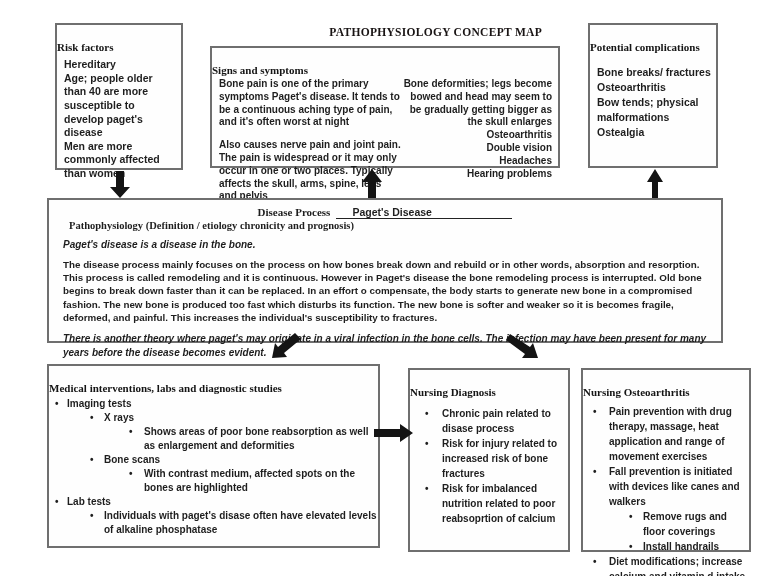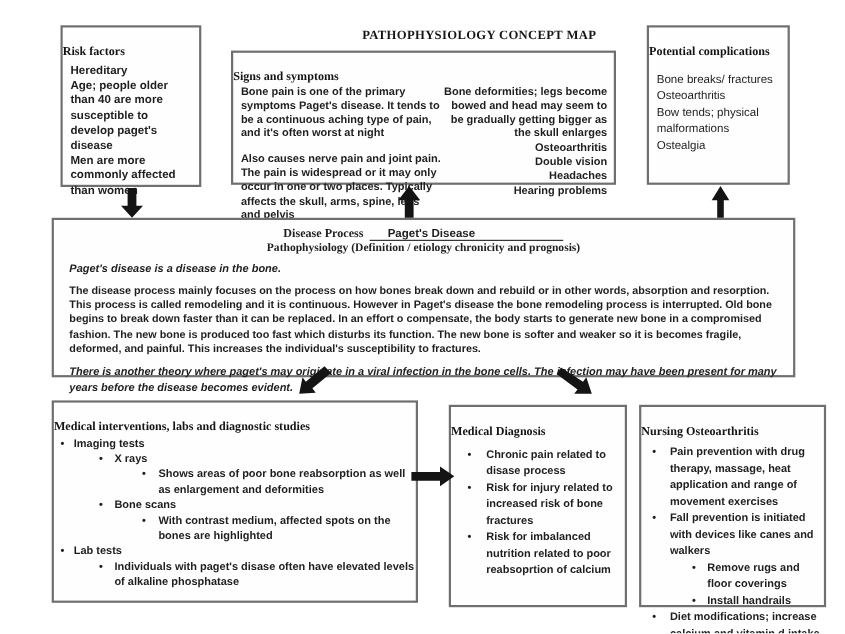--- a/index.html
+++ b/index.html
@@ -24,28 +24,28 @@
 
   
   .signs { left:210px; top:46px; width:350px; height:122px; }
   .signs .cols { display:flex; padding:2px 4px 0 7px; }
   .signs .colL { width:182px; font-size:10px; font-weight:600; line-height:1.28; text-align:left; }
   .signs .colL p { margin:0 0 10px 0; }
   .signs .colR { flex:1; font-size:10px; font-weight:600; line-height:1.28; text-align:right; padding-right:2px; }
 
   
   .comp { left:588px; top:23px; width:130px; height:145px; }
-  .comp .body { padding:12px 4px 0 7px; font-size:10.5px; font-weight:400; line-height:1.42; }
+  .comp .body { padding:12px 4px 0 7px; font-size:10.5px; font-weight:700; line-height:1.42; }
 
   
   .main { left:47px; top:198px; width:676px; height:145px; }
   .dp-line { text-align:center; font-family:"Liberation Serif", serif; font-weight:bold; font-size:11px; margin-top:6px; }
   .dp-fill { display:inline-block; min-width:150px; border-bottom:1.2px solid #222; margin-left:6px;
              text-align:left; padding:0 10px 0 16px; font-family:"Liberation Sans", sans-serif; font-size:10.5px; }
-  .dp-sub { text-align:center; font-family:"Liberation Serif", serif; font-weight:bold; font-size:10.5px; margin-top:1px; }
+  .dp-sub { text-align:left; font-family:"Liberation Serif", serif; font-weight:bold; font-size:10.5px; margin-top:1px;padding-left:20px; }
   .main .intro { font-style:italic; font-weight:600; font-size:10px; margin:8px 14px 0 14px; }
   .main .para  { font-weight:600; font-size:9.8px; line-height:1.35; margin:8px 14px 0 14px; }
   .main .theory{ font-style:italic; font-weight:600; font-size:10px; line-height:1.35; margin:8px 14px 0 14px; }
 
   
   .med { left:47px; top:364px; width:333px; height:184px; }
   .med .list { margin-top:3px; font-size:10px; font-weight:600; line-height:1.4; }
   .li { position:relative; }
   .li .b { position:absolute; top:0; }
   .med .lvl1 { padding-left:18px; } .med .lvl1 .b { left:6px; }
@@ -126,21 +126,21 @@
       <div class="li lvl2"><span class="b">•</span><span>X rays</span></div>
       <div class="li lvl3"><span class="b">•</span><span>Shows areas of poor bone reabsorption as well as enlargement and deformities</span></div>
       <div class="li lvl2"><span class="b">•</span><span>Bone scans</span></div>
       <div class="li lvl3"><span class="b">•</span><span>With contrast medium, affected spots on the bones are highlighted</span></div>
       <div class="li lvl1"><span class="b">•</span><span>Lab tests</span></div>
       <div class="li lvl2"><span class="b">•</span><span>Individuals with paget's disase often have elevated levels of alkaline phosphatase</span></div>
     </div>
   </div>
 
   <div class="box diag">
-    <div class="btitle">Medical Diagnosis</div>
+    <div class="btitle">Nursing Diagnosis</div>
     <div class="list">
       <div class="li lvl1"><span class="b">•</span><span>Chronic pain related to disase process</span></div>
       <div class="li lvl1"><span class="b">•</span><span>Risk for injury related to increased risk of bone fractures</span></div>
       <div class="li lvl1"><span class="b">•</span><span>Risk for imbalanced nutrition related to poor reabsoprtion of calcium</span></div>
     </div>
   </div>
 
   <div class="box intv">
     <div class="btitle">Nursing Osteoarthritis</div>
     <div class="list">

